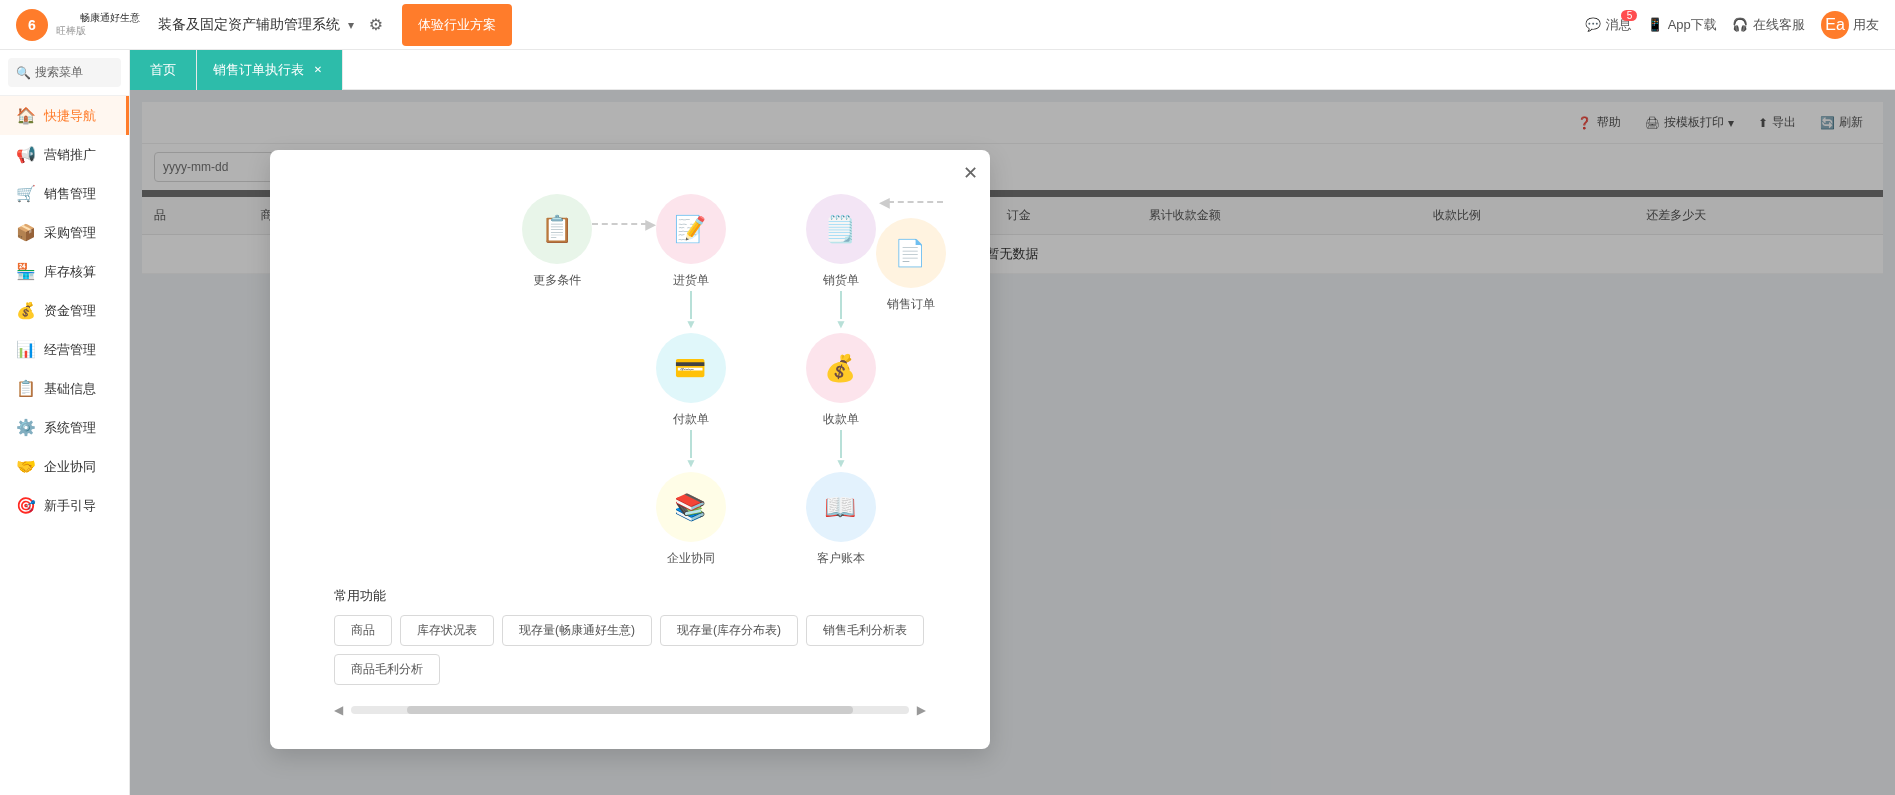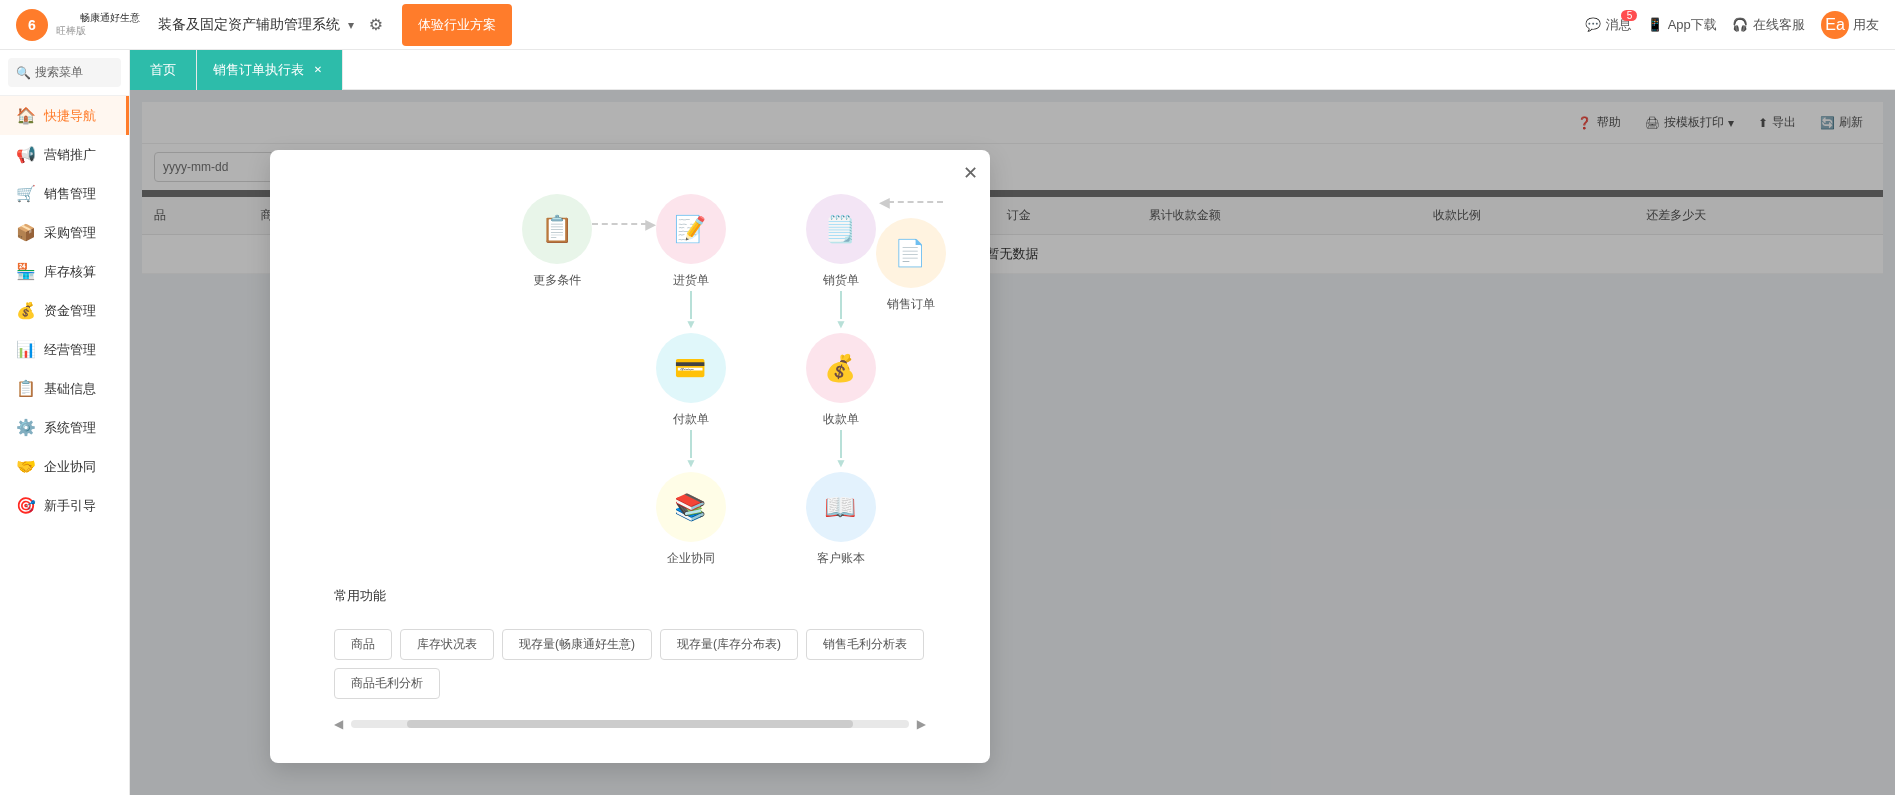--- a/index.html
+++ b/index.html
@@ -73,21 +73,21 @@
     .wf-red { background: #fce4ec; }
     .wf-purple { background: #f3e5f5; }
     .wf-orange { background: #fff3e0; }
     .wf-teal { background: #e0f7fa; }
     .wf-pink { background: #fce4ec; }
     .wf-yellow { background: #fffde7; }
     .wf-lightblue { background: #e3f2fd; }
 
     
     .common-func { padding: 10px 40px; }
-    .common-title { font-size: 13px; color: #333; font-weight: 500; margin-bottom: 24px; }
+    .common-title { font-size: 13px; color: #333; font-weight: 500; margin-bottom: 10px; }
     .func-buttons { display: flex; flex-wrap: wrap; gap: 8px; }
     .func-btn { border: 1px solid #d9d9d9; background: #fff; border-radius: 4px; padding: 6px 16px; cursor: pointer; font-size: 12px; color: #555; }
 
     
     .scroll-bar-area { display: flex; align-items: center; padding: 8px 40px; gap: 8px; }
     .scroll-track { flex: 1; height: 8px; background: #e8e8e8; border-radius: 4px; }
     .scroll-thumb { width: 80%; height: 8px; background: #ccc; border-radius: 4px; margin: 0 auto; }
     .scroll-arrow { cursor: pointer; color: #999; font-size: 12px; }
   </style>
 </head>

